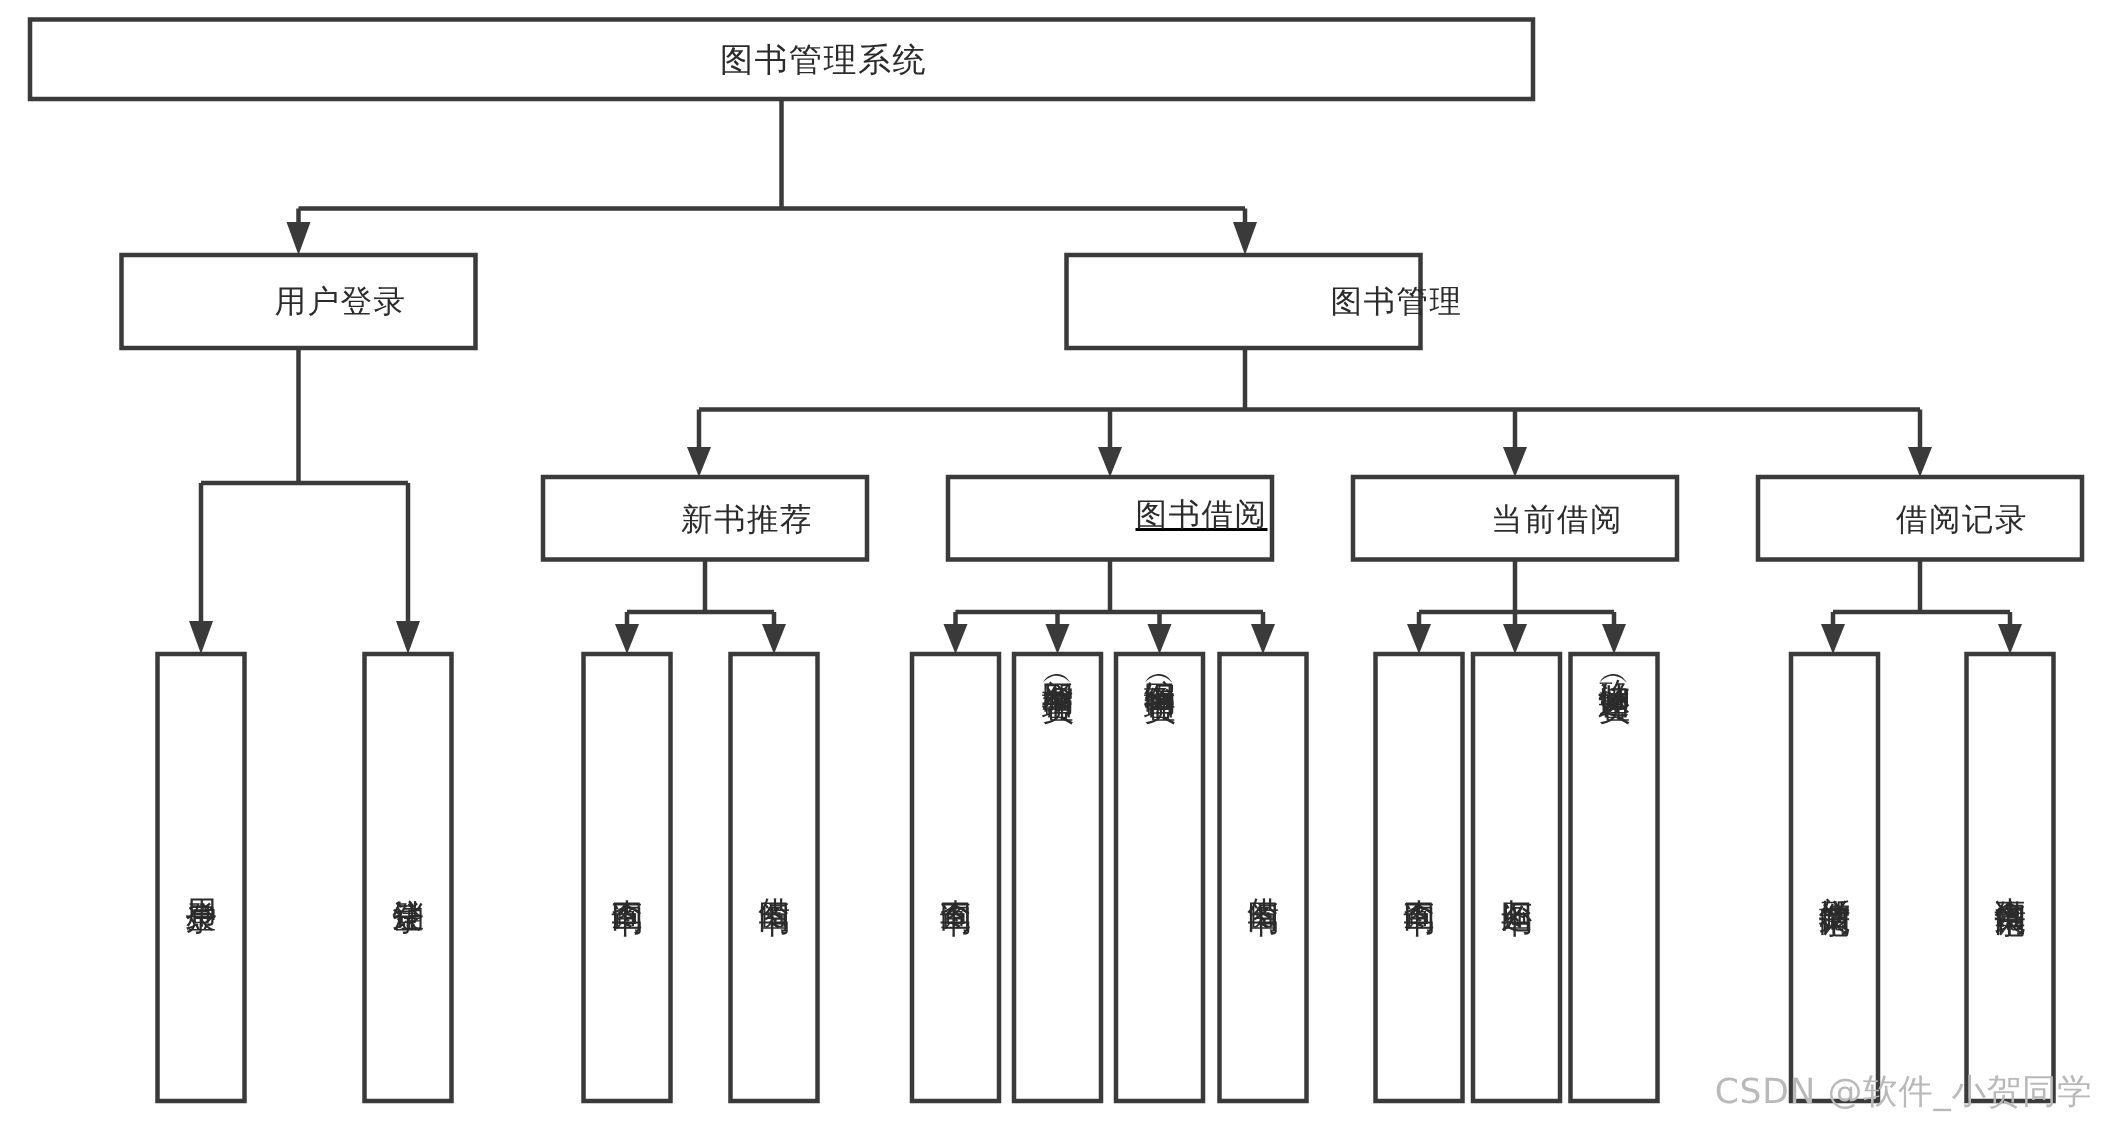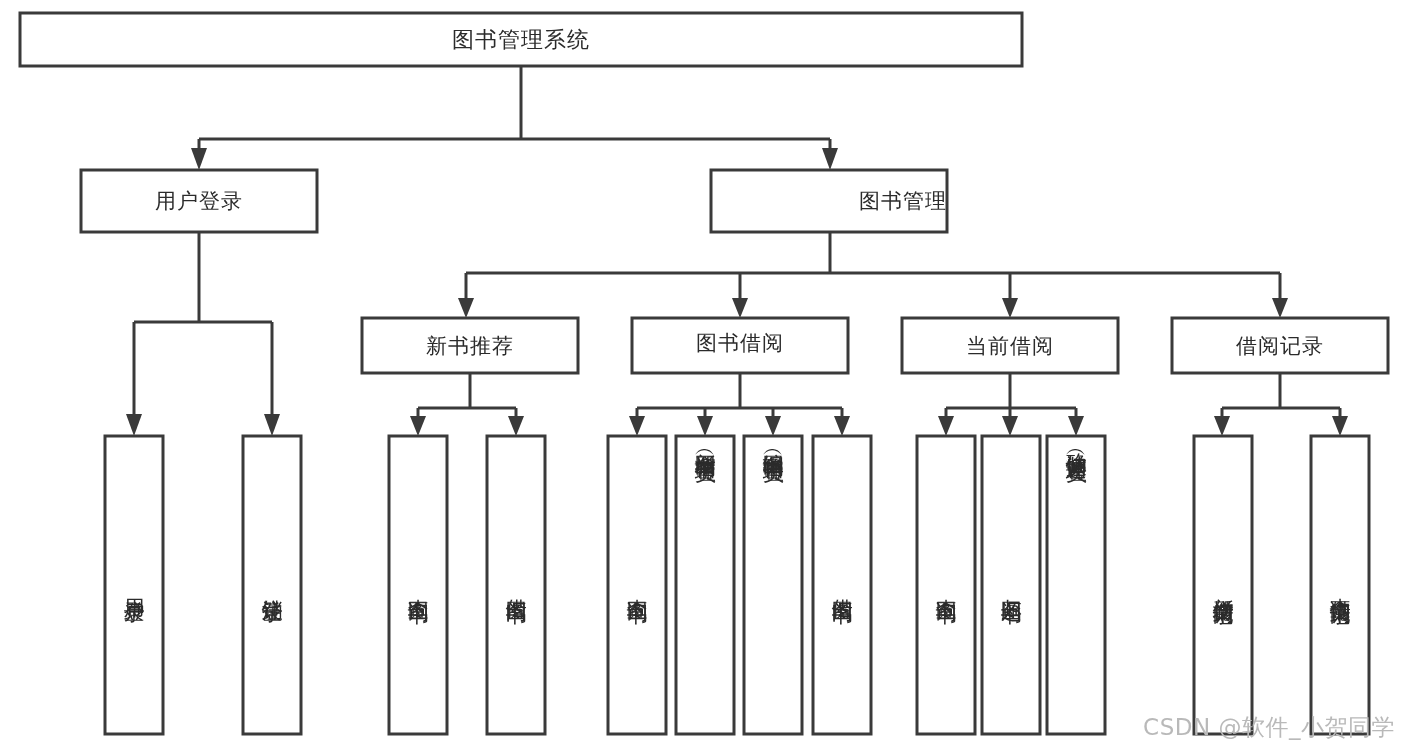--- a/index.html
+++ b/index.html
@@ -56,20 +56,21 @@
     letter-spacing: 1.5px;
     color: #2b2b2b;
     white-space: nowrap;
   }
   .hlabel-wrap {
     position: absolute;
     display: flex;
     align-items: center;
     justify-content: center;
     pointer-events: none;
+    padding-left: 28px;
   }
   .hlabel-text {
     font-family: "DejaVu Sans", "Liberation Sans", sans-serif;
     font-size: 21px;
     color: #2b2b2b;
     white-space: nowrap;
     letter-spacing: 1px;
   }
   .title-text {
     font-size: 22px;
@@ -204,21 +205,21 @@
   </div>
 
   <div class="hlabel-wrap" style="left:711px; top:170px; width:236px; height:62px;justify-content:flex-end;">
     <span class="hlabel-text">图书管理</span>
   </div>
 
   <div class="hlabel-wrap" style="left:362px; top:318px; width:216px; height:55px;align-items:center;">
     <span class="hlabel-text">新书推荐</span>
   </div>
 
-  <div class="hlabel-wrap" style="left:632px; top:318px; width:216px; height:49px;">
+  <div class="hlabel-wrap" style="left:665px; top:318px; width:216px; height:49px;text-decoration:underline;">
     <span class="hlabel-text">图书借阅</span>
   </div>
 
   <div class="hlabel-wrap" style="left:902px; top:318px; width:216px; height:55px;">
     <span class="hlabel-text">当前借阅</span>
   </div>
 
   <div class="hlabel-wrap" style="left:1172px; top:318px; width:216px; height:55px;">
     <span class="hlabel-text">借阅记录</span>
   </div>

